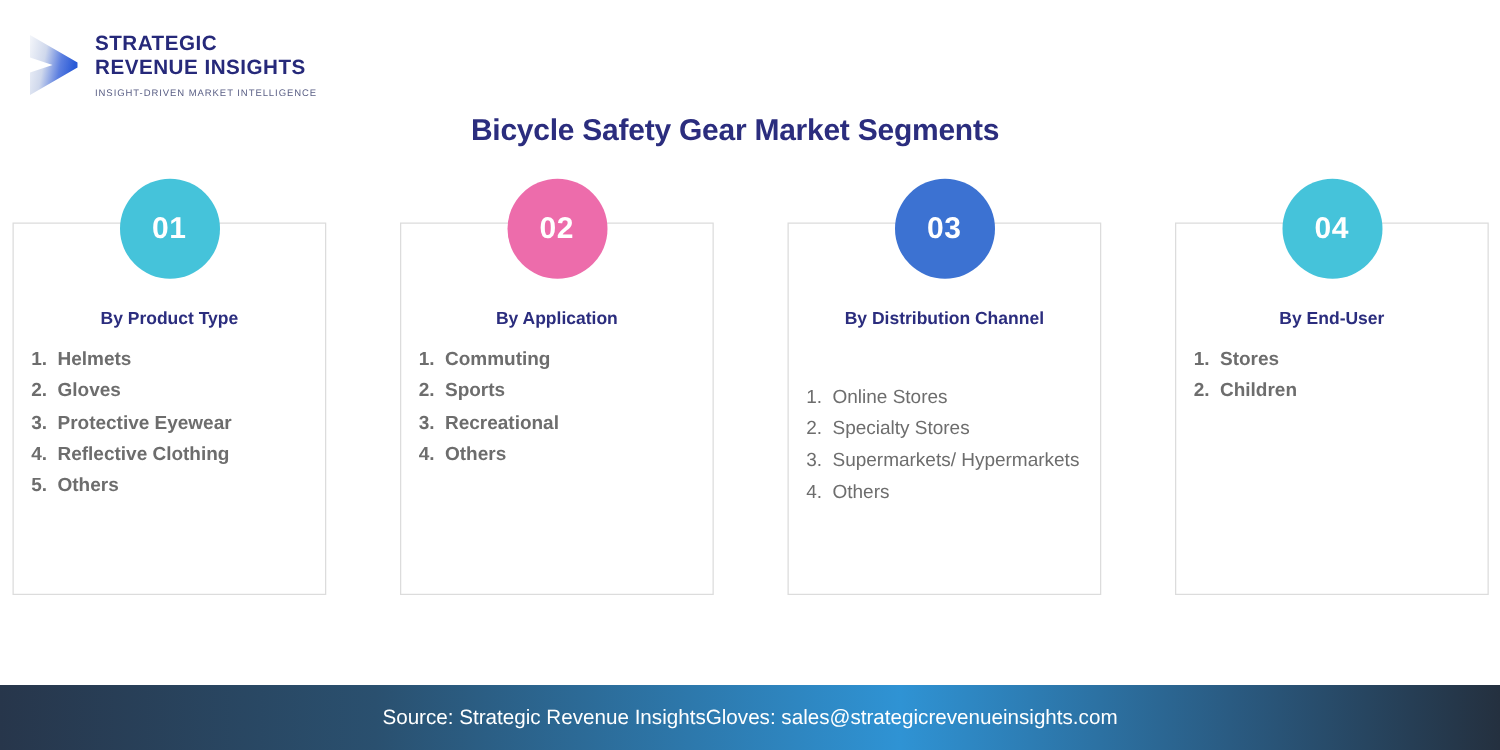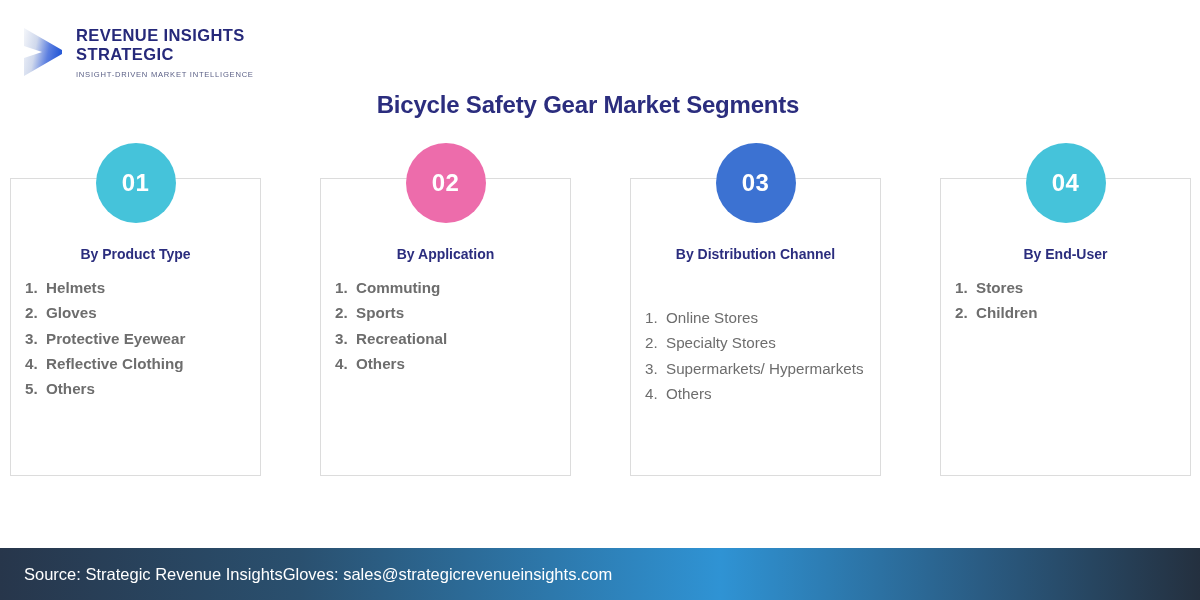--- a/index.html
+++ b/index.html
@@ -137,21 +137,21 @@
 
   
   #footer {
     position: absolute;
     left: 0;
     top: 548px;
     width: 1200px;
     height: 52px;
     display: flex;
     align-items: center;
-    justify-content: flex-start;
+    justify-content: center;
     padding: 0 24px;
     background: linear-gradient(90deg,
       #27364b 0%,
       #2a506f 25%,
       #2f93d4 60%,
       #2a5b82 82%,
       #24303f 100%);
   }
   .footer-text {
     color: #ffffff;
@@ -172,22 +172,22 @@
             <stop offset="0%" stop-color="#f4f6fa"></stop>
             <stop offset="38%" stop-color="#cfd8ec"></stop>
             <stop offset="72%" stop-color="#5c7fe0"></stop>
             <stop offset="100%" stop-color="#2a5bd7"></stop>
           </linearGradient>
         </defs>
         <path d="M4 2 L4 20 L22 26 L4 32 L4 50 L42 28 L42 24 Z" fill="url(#chevGrad)"></path>
       </svg>
     </div>
     <div id="logo-text">
+      <div class="logo-line">STRATEGIC</div>
       <div class="logo-line">REVENUE INSIGHTS</div>
-      <div class="logo-line">STRATEGIC</div>
       <div id="logo-tagline">INSIGHT-DRIVEN MARKET INTELLIGENCE</div>
     </div>
   </div>
 
   <div id="page-title">Bicycle Safety Gear Market Segments</div>
 
   <div id="cards">
 
     <div class="card">
       <div class="card-badge" style="background: rgb(69, 195, 218);">01</div>

